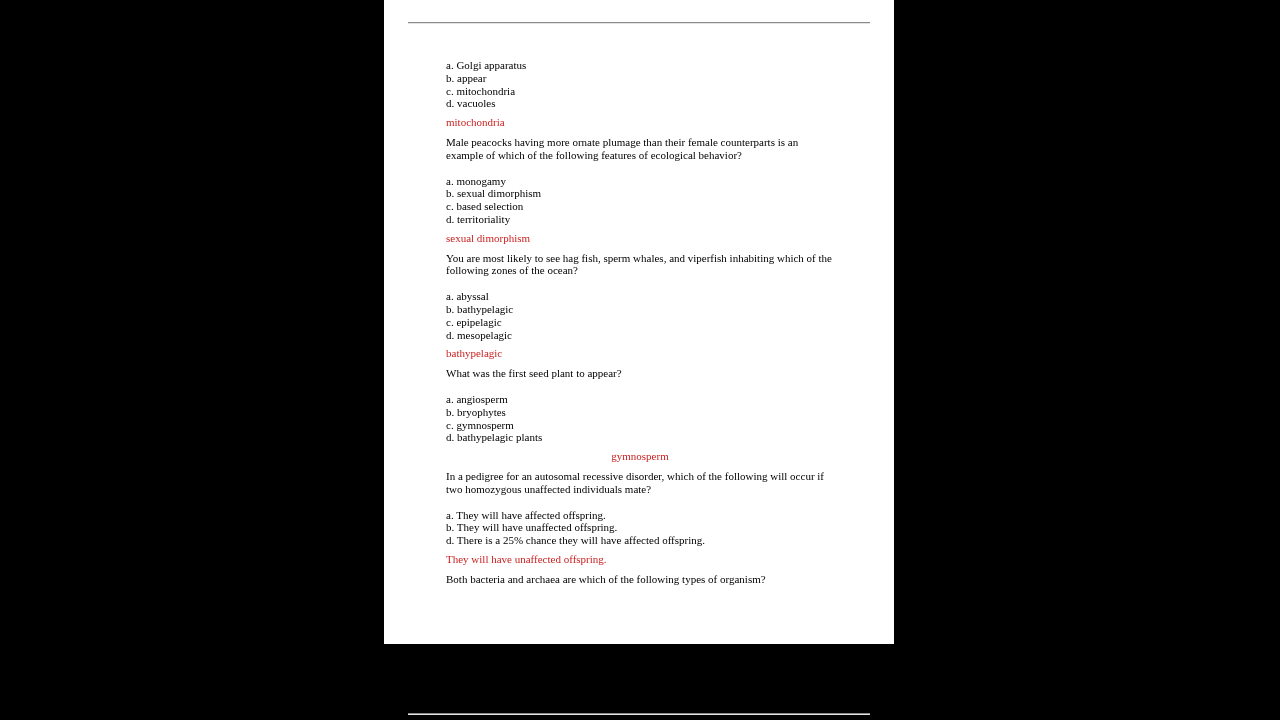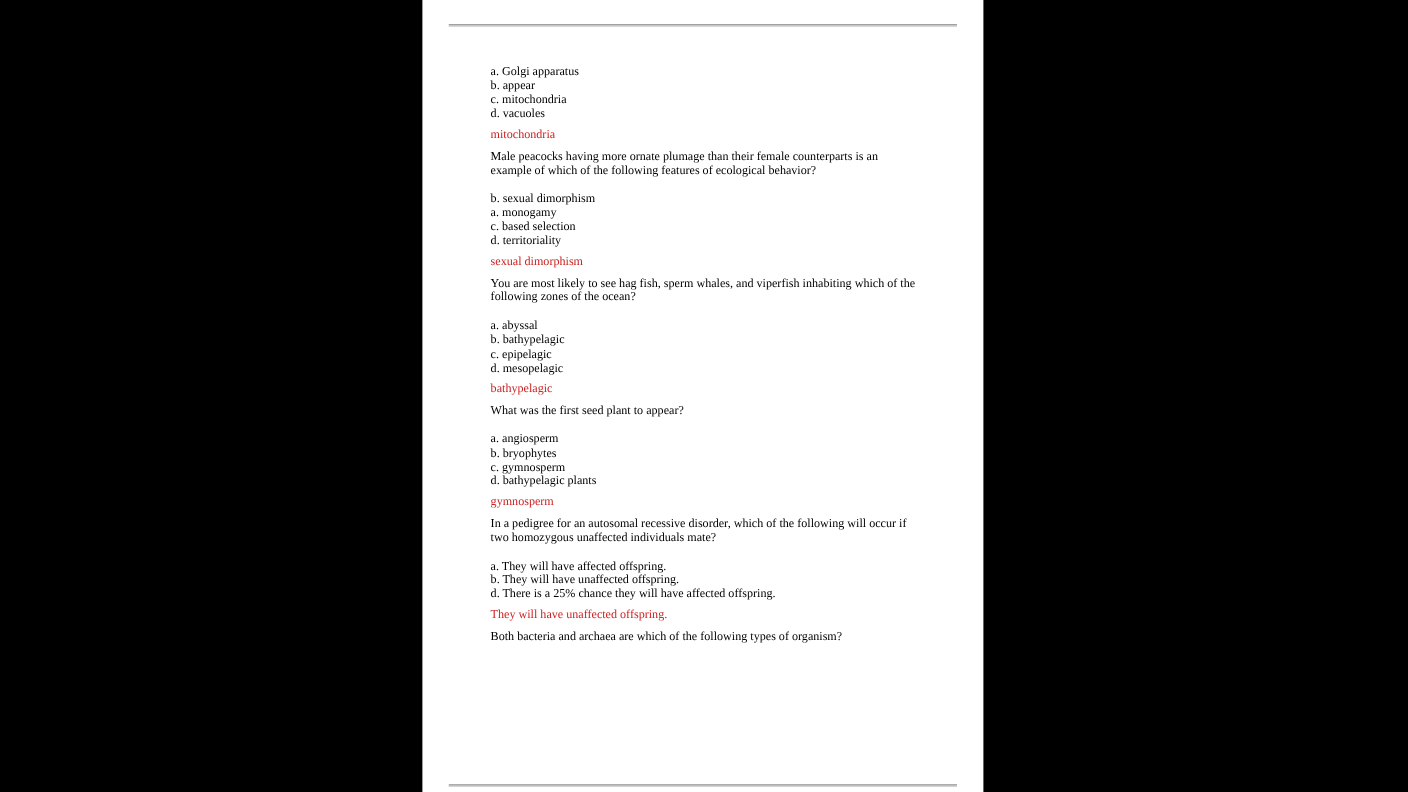--- a/index.html
+++ b/index.html
@@ -15,21 +15,21 @@
     position: relative;
     width: 1280px;
     height: 720px;
     background: #000000;
   }
   .paper {
     position: absolute;
     left: 384px;
     top: 0;
     width: 510px;
-    height: 720px;
+    height: 644px;
     background: #ffffff;
   }
   .rule {
     position: absolute;
     left: 24px;
     right: 24px;
     height: 1px;
     background: #8a8a8a;
     border-bottom: 1px solid #e2e2e2;
   }
@@ -59,42 +59,42 @@
     <div class="content">
         <div class="options">
           <div class="option-line">a. Golgi apparatus</div>
           <div class="option-line">b. appear</div>
           <div class="option-line">c. mitochondria</div>
           <div class="option-line">d. vacuoles</div>
         </div>
         <p class="answer" style="color: rgb(204, 34, 34);">mitochondria</p>
         <p class="question">Male peacocks having more ornate plumage than their female counterparts is an example of which of the following features of ecological behavior?</p>
         <div class="options">
+          <div class="option-line">a. monogamy</div>
           <div class="option-line">b. sexual dimorphism</div>
-          <div class="option-line">a. monogamy</div>
           <div class="option-line">c. based selection</div>
           <div class="option-line">d. territoriality</div>
         </div>
         <p class="answer" style="color: rgb(204, 34, 34);">sexual dimorphism</p>
         <p class="question">You are most likely to see hag fish, sperm whales, and viperfish inhabiting which of the following zones of the ocean?</p>
         <div class="options">
           <div class="option-line">a. abyssal</div>
           <div class="option-line">b. bathypelagic</div>
           <div class="option-line">c. epipelagic</div>
           <div class="option-line">d. mesopelagic</div>
         </div>
         <p class="answer" style="color: rgb(204, 34, 34);">bathypelagic</p>
         <p class="question">What was the first seed plant to appear?</p>
         <div class="options">
           <div class="option-line">a. angiosperm</div>
           <div class="option-line">b. bryophytes</div>
           <div class="option-line">c. gymnosperm</div>
           <div class="option-line">d. bathypelagic plants</div>
         </div>
-        <p class="answer" style="color: rgb(204, 34, 34);">gymnosperm</p>
+        <p class="answer" style="color: rgb(204, 34, 34); text-align: center;">gymnosperm</p>
         <p class="question">In a pedigree for an autosomal recessive disorder, which of the following will occur if two homozygous unaffected individuals mate?</p>
         <div class="options">
           <div class="option-line">a. They will have affected offspring.</div>
           <div class="option-line">b. They will have unaffected offspring.</div>
           <div class="option-line">d. There is a 25% chance they will have affected offspring.</div>
         </div>
         <p class="answer" style="color: rgb(204, 34, 34);">They will have unaffected offspring.</p>
         <p class="question">Both bacteria and archaea are which of the following types of organism?</p>
       </div>
     <div class="rule rule-bottom"></div>

